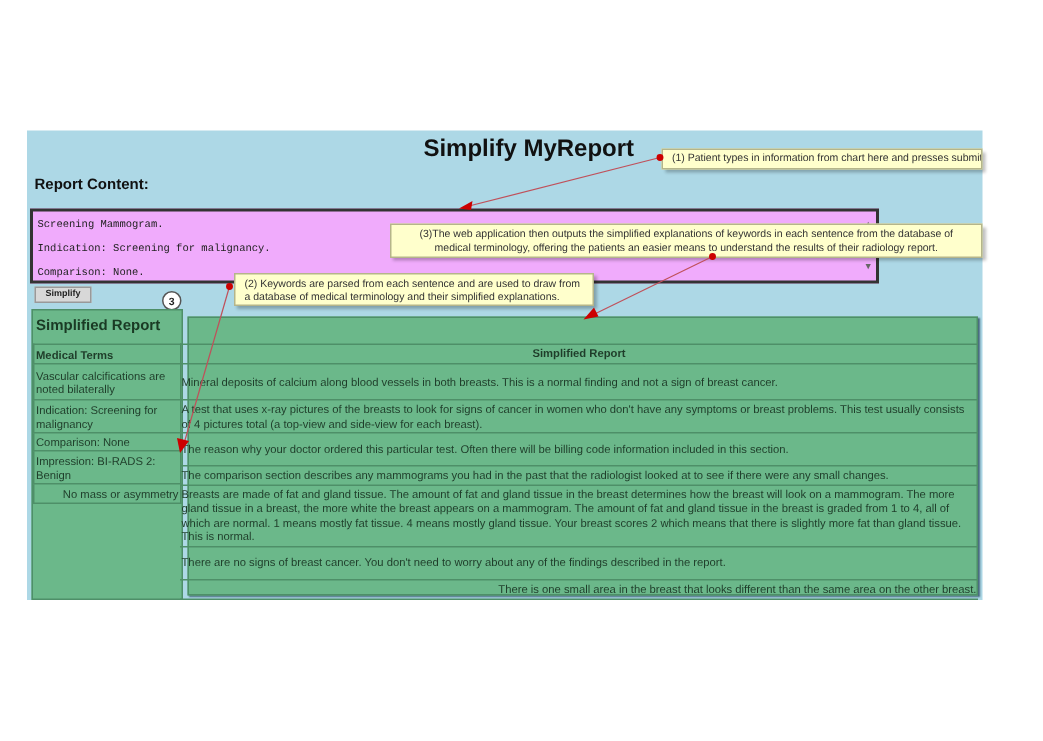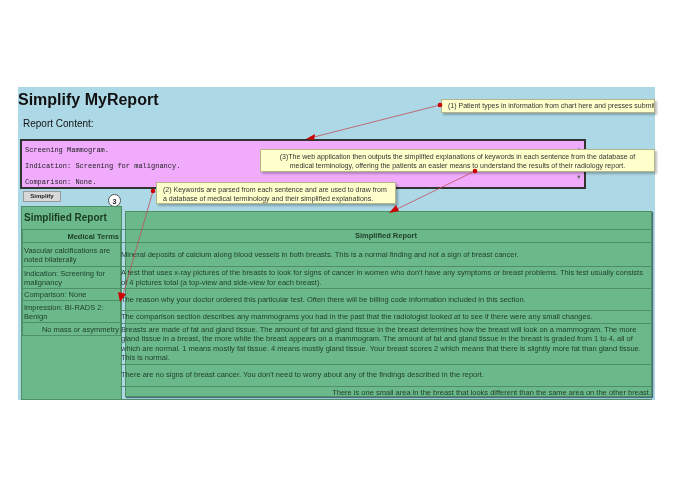--- a/index.html
+++ b/index.html
@@ -1,29 +1,29 @@
 <!DOCTYPE html>
 <html><head>
 <meta charset="utf-8">
 <style>
   html, body { margin:0; padding:0; background:#ffffff; }
   body { width:695px; height:494px; position:relative; overflow:hidden; font-family:"Liberation Sans", sans-serif; }
   #app { position:absolute; left:18px; top:87px; width:637px; height:313px; background:#add8e6; }
-  .title { position:absolute; left:0; width:637px; top:4px; text-align:left; font-weight:bold; font-size:16px; color:#111; }
-  .report-label { position:absolute; left:5px; top:31px; font-weight:normal; font-size:10px; color:#111; }
+  .title { position:absolute; left:16px; width:637px; top:4px; text-align:center; font-weight:bold; font-size:16px; color:#111; }
+  .report-label { position:absolute; left:5px; top:31px; font-weight:bold; font-size:10px; color:#111; }
   .textarea { position:absolute; left:2px; top:52px; width:566px; height:50px; background:#f0abfc; border:2px solid #333; box-sizing:border-box; font-family:"Liberation Mono", monospace; font-size:7px; color:#222; padding:1px 3px; line-height:16px; white-space:pre; overflow:hidden; }
   .scroll { position:absolute; right:1px; top:1px; width:6px; height:44px; }
   .scroll span { position:absolute; left:0; font-size:6px; color:#666; }
   .simplify-btn { position:absolute; left:5px; top:104px; width:36px; height:9px; background:#d8d8d8; border:1px solid #999; font-size:6px; line-height:9px; text-align:center; color:#222; font-weight:bold; }
   .left-panel { position:absolute; left:3px; top:119px; width:101px; height:194px; background:#6bb88a; border:1px solid #4e8f68; box-sizing:border-box; }
   .left-panel .heading { position:absolute; left:2px; top:5px; font-weight:bold; font-size:10px; color:#1a3a24; }
   .right-panel { position:absolute; left:107px; top:124px; width:527px; height:186px; background:#6bb88a; border:1px solid #4e8f68; box-shadow:1px 1px 1px #4a6d80; box-sizing:border-box; }
   table.terms { position:absolute; left:4px; top:142px; width:99px; border-collapse:collapse; font-size:7.5px; color:#1f3d2a; }
   table.terms td, table.terms th { border:1px solid #4e8f68; padding:1px 1px; vertical-align:middle; line-height:9px; }
-  table.terms th { font-weight:bold; height:10px; text-align:right; }
+  table.terms th { font-weight:bold; height:10px; text-align:left; }
   table.expl { position:absolute; left:102px; top:142px; width:532px; border-collapse:collapse; font-size:7.5px; color:#1f3d2a; }
   table.expl td, table.expl th { border-top:1px solid #4e8f68; border-bottom:1px solid #4e8f68; padding:1px 1px; vertical-align:middle; line-height:9.5px; }
   table.expl th { font-weight:bold; height:10px; text-align:center; }
   .r1 { height:24px; } .r2 { height:22px; } .r3 { height:22px;padding-left:23px; } .r4 { height:12px;padding-left:37px; } .r5 { height:40px; } .r6 { height:22px; } .r7 { height:13px;text-align:right; }
   .callout { position:absolute; background:#ffffcc; border:1px solid #b5b58a; box-shadow:2px 2px 2px rgba(0,0,0,0.25); font-size:7px; color:#333; line-height:9px; padding:2px 6px; box-sizing:border-box; }
   .step-circle { position:absolute; left:90px; top:107px; width:13px; height:13px; border-radius:50%; background:#fff; border:1px solid #555; font-size:7px; line-height:13px; text-align:center; font-weight:bold; color:#222; box-sizing:border-box; }
   svg.arrows { position:absolute; left:0; top:0; width:695px; height:494px; pointer-events:none; }
 </style>
 </head>
 <body>

